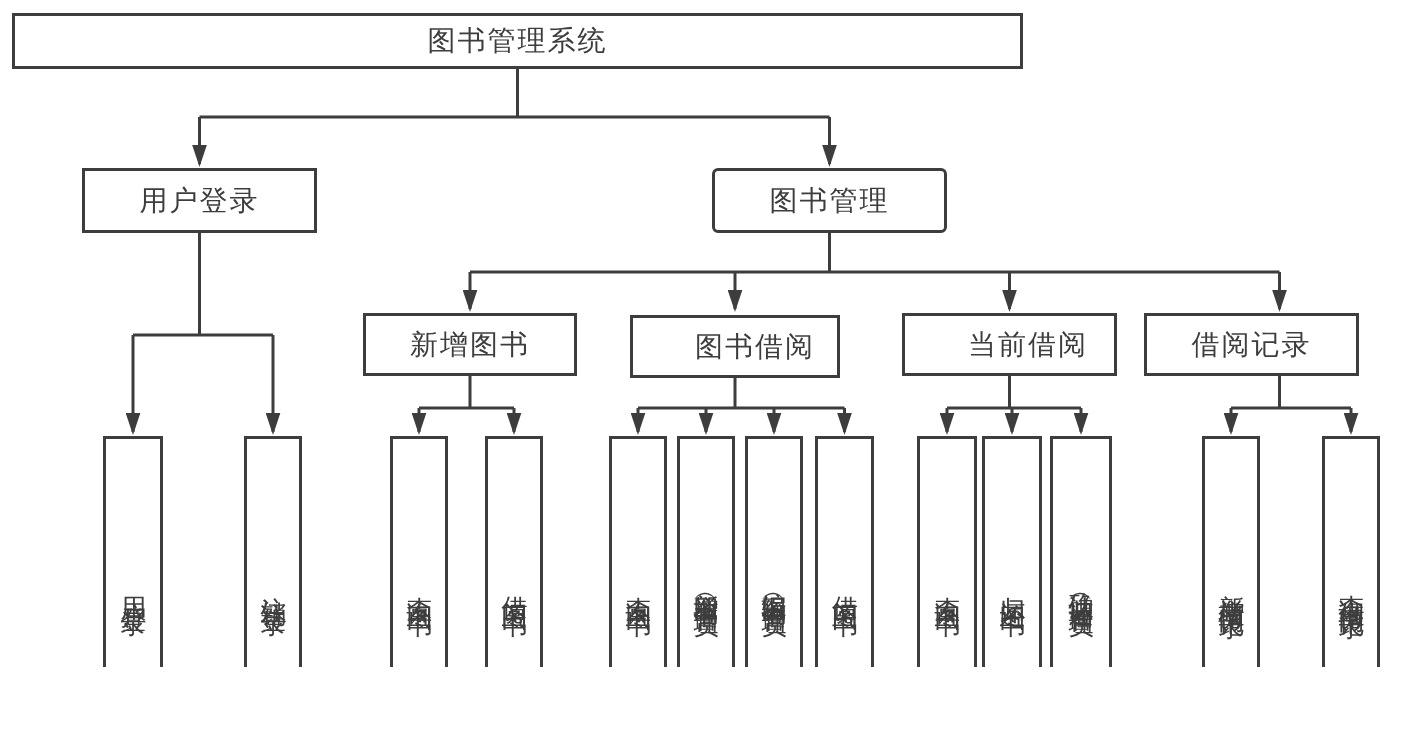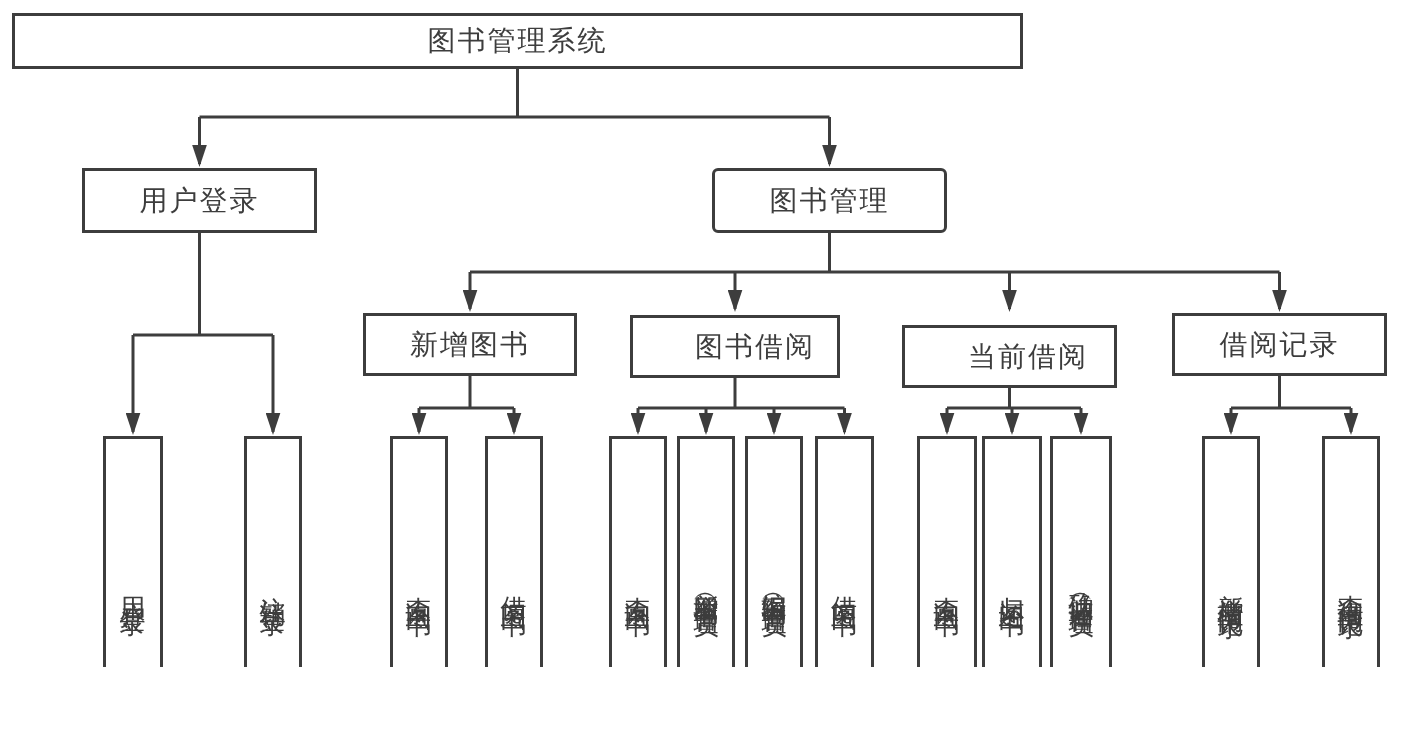--- a/index.html
+++ b/index.html
@@ -7,21 +7,21 @@
     --text:#3d3d3d;
     --bg:#ffffff;
     --watermark:#9b9b9b;
   }
   html,body{margin:0;padding:0;background:var(--bg);}
   #canvas{
     position:relative;
     width:1405px;height:667px;
     background:var(--bg);
     overflow:hidden;
-    font-family:Liberation Sans, sans-serif;
+    font-family:Liberation Serif, serif;
   }
   #wires{position:absolute;left:0;top:0;width:1405px;height:747px;}
   .box{
     position:absolute;
     box-sizing:border-box;
     background:#fff;
     border:3px solid var(--line);
     display:flex;align-items:center;justify-content:center;
     color:var(--text);
   }
@@ -115,24 +115,24 @@
   <div class="box" style="left:712px;top:168px;width:235px;height:65px;border-radius:6px;">
     <span class="hlabel">图书管理</span>
   </div>
 
   <div class="box" style="left:363px;top:313px;width:214px;height:63px;">
     <span class="hlabel">新增图书</span>
   </div>
   <div class="box" style="left:630px;top:315px;width:210px;height:63px;padding-left:40px;">
     <span class="hlabel">图书借阅</span>
   </div>
-  <div class="box" style="left:902px;top:325px;width:215px;height:63px;padding-left:37px;">
+  <div class="box" style="left:902px;top:313px;width:215px;height:63px;padding-left:37px;">
     <span class="hlabel">当前借阅</span>
   </div>
-  <div class="box" style="left:1172px;top:313px;width:215px;height:63px;">
+  <div class="box" style="left:1144px;top:313px;width:215px;height:63px;">
     <span class="hlabel">借阅记录</span>
   </div>
 
   <div class="box vbox" style="left:103px;top:436px;width:60px;height:300px;">
     <span class="vlabel">用户登录</span>
   </div>
   <div class="box vbox" style="left:244px;top:436px;width:58px;height:300px;">
     <span class="vlabel">注销登录</span>
   </div>
 

